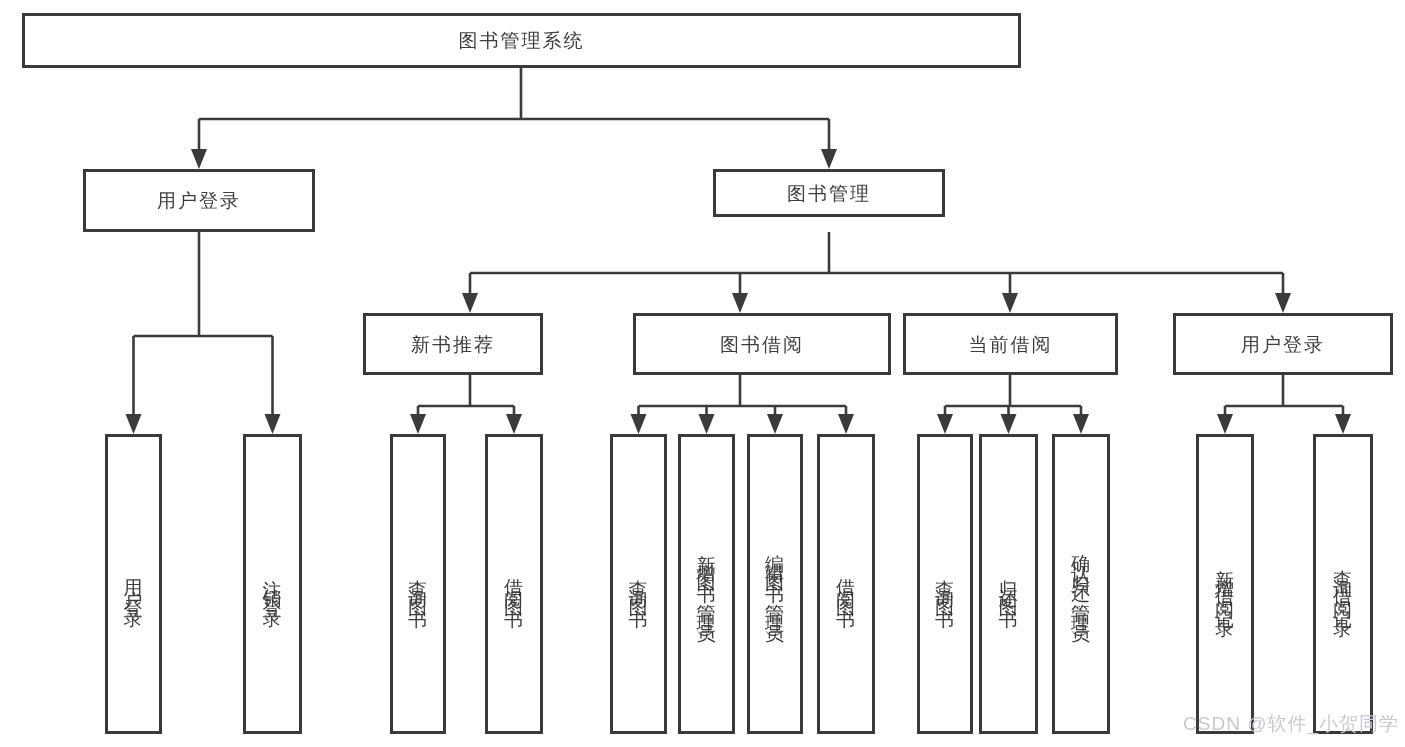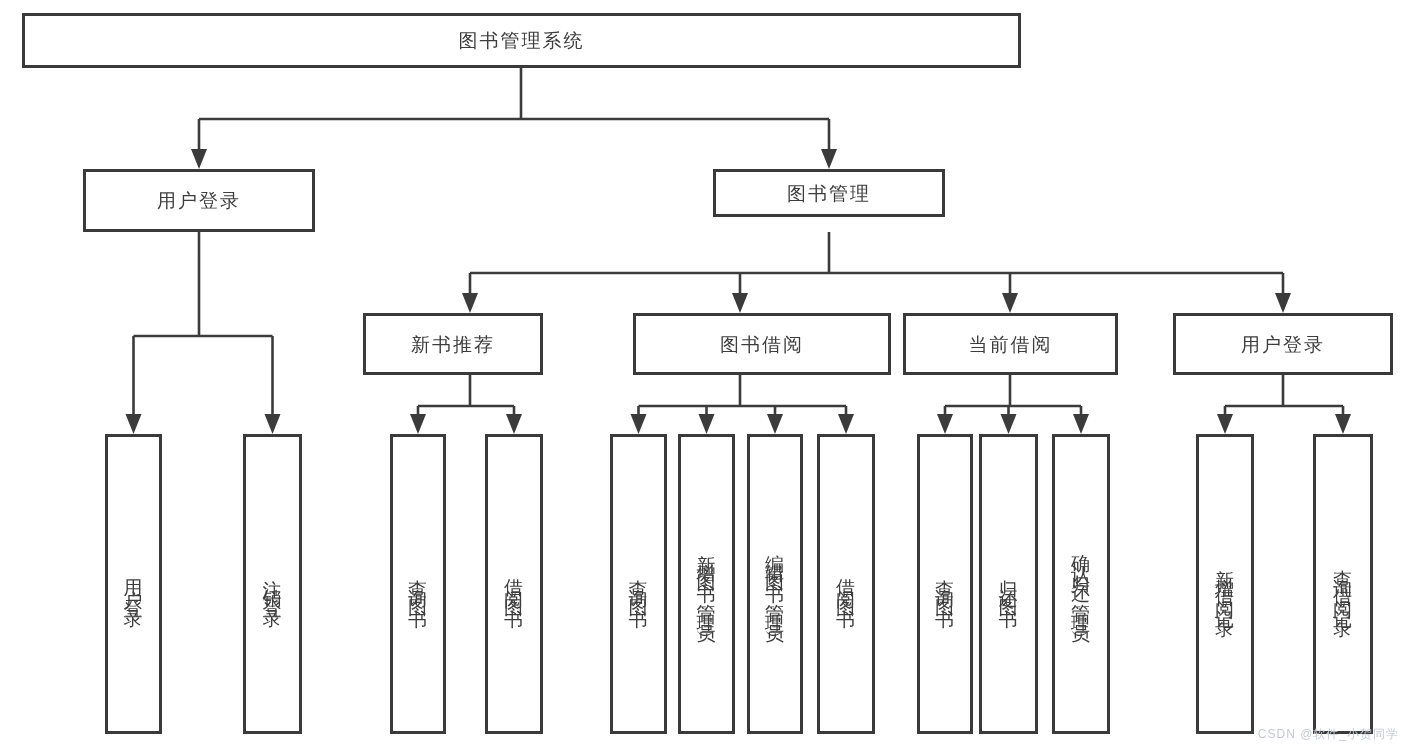--- a/index.html
+++ b/index.html
@@ -8,22 +8,22 @@
   #connectors{position:absolute;left:0;top:0;width:1405px;height:747px;z-index:1;}
   .box{
     position:absolute;box-sizing:border-box;background:#ffffff;
     border:3px solid #3a3a3a;color:#3d3d3d;display:flex;
     align-items:center;justify-content:center;z-index:2;
     font-size:19px;line-height:1;
   }
   .h-box{letter-spacing:2px;white-space:nowrap;}
   .v-box{writing-mode:vertical-rl;letter-spacing:10px;}
   #watermark{
-    position:absolute;right:6px;bottom:4px;z-index:5;
-    color:#c5c9d1;font-size:12px;letter-spacing:1px;white-space:nowrap;text-align:center;
+    position:absolute;right:6px;bottom:10px;z-index:5;
+    color:#c5c9d1;font-size:19px;letter-spacing:1px;white-space:nowrap;text-align:center;
   }
   .ln{stroke:#3b3b3b;stroke-width:2.6;fill:none;}
   .ah{fill:#3b3b3b;stroke:none;}
 </style>
 </head>
 <body>
 
 <div id="stage">
 
   <svg id="connectors" viewBox="0 0 1405 747" xmlns="http://www.w3.org/2000/svg">

